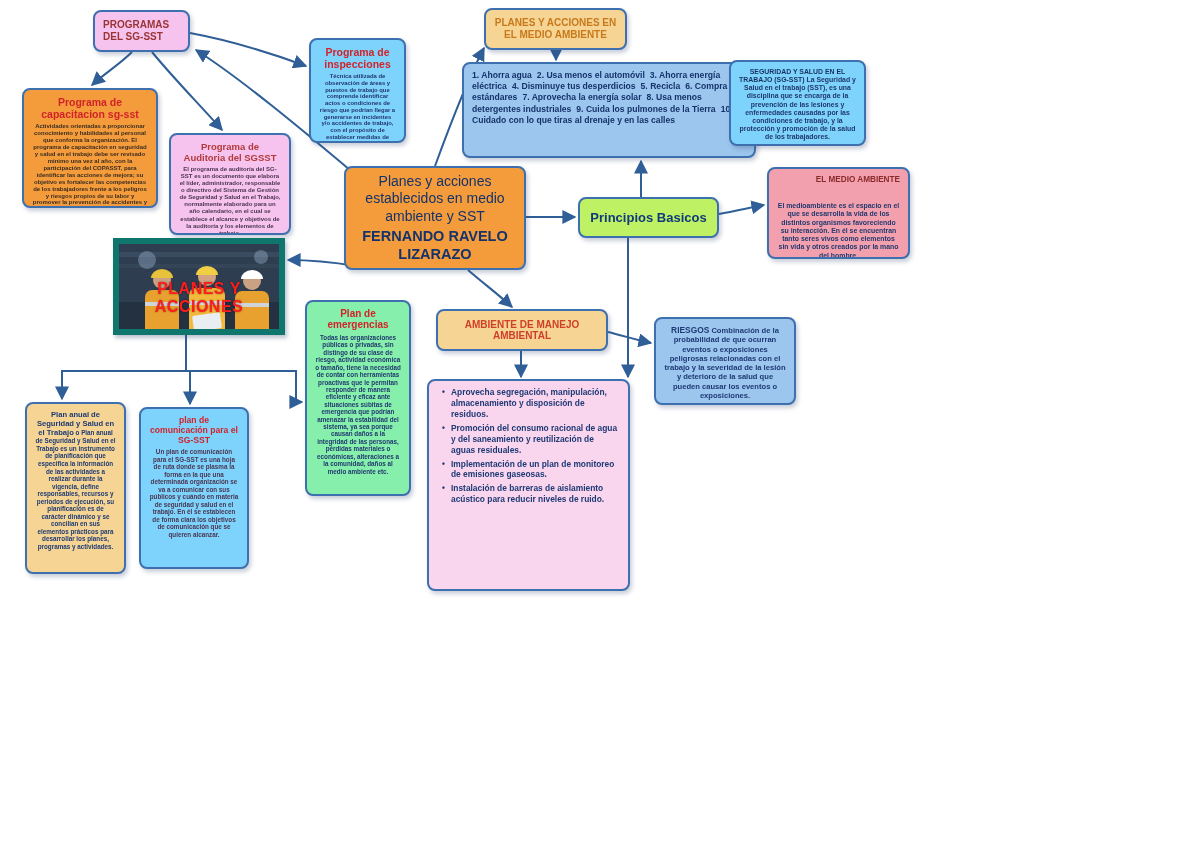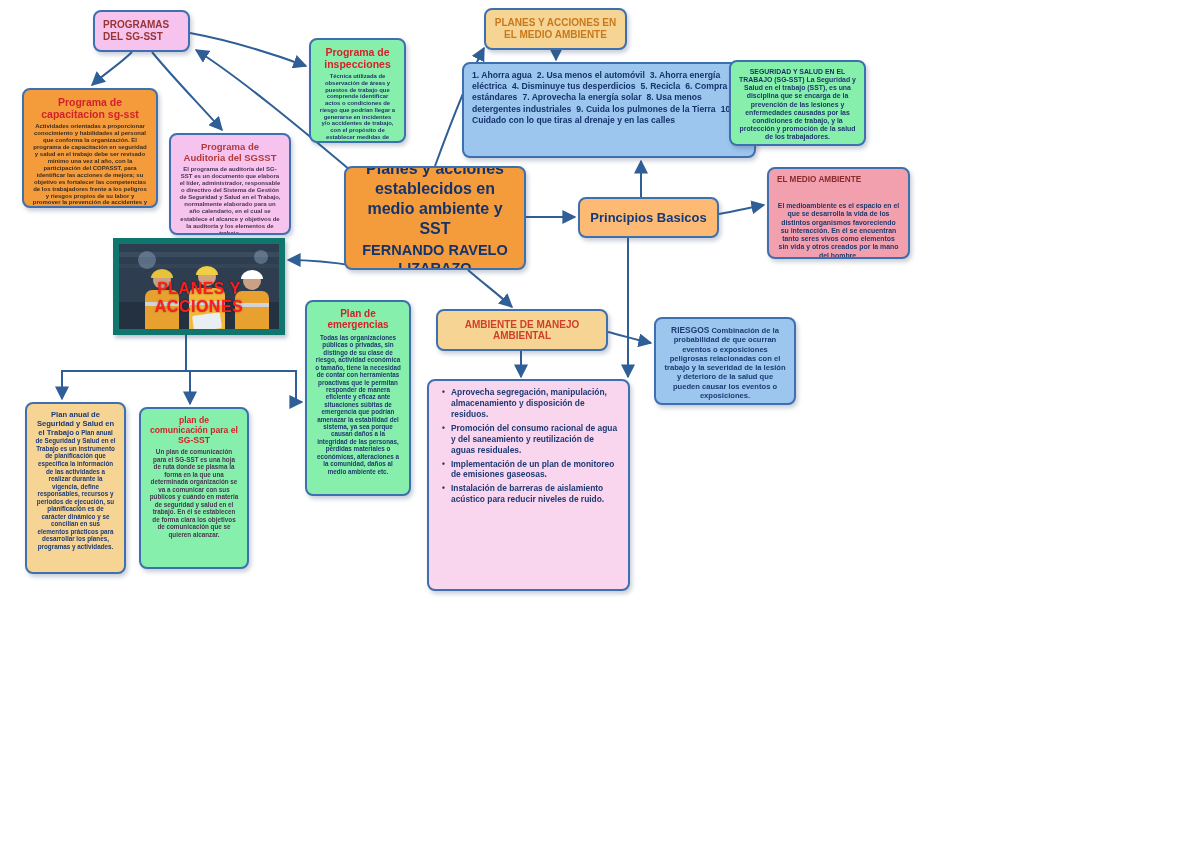--- a/index.html
+++ b/index.html
@@ -8,52 +8,52 @@
     font-family:"Liberation Sans", sans-serif; overflow:hidden;
   }
   svg.wires { position:absolute; left:0; top:0; width:1200px; height:848px; pointer-events:none; }
   .node {
     position:absolute; box-sizing:border-box;
     border:2px solid #3e6fae; border-radius:8px;
     padding:6px 8px; box-shadow:2px 3px 4px rgba(60,80,120,.28);
     overflow:hidden;
   }
   .box-pink       { background:#f6c3ee; }
-  .box-salmon     { background:#86efac; }
+  .box-salmon     { background:#7dd3fc; }
   .box-orange     { background:#f49b3b; }
   .box-tan        { background:#f6d494; }
   .box-blue       { background:#9cc6ee; }
   .box-blue-soft  { background:#86efac; }
-  .box-blue-strong{ background:#fdba74; }
+  .box-blue-strong{ background:#bef264; }
   .box-pink-light { background:#f9d5ee; }
   .box-rose       { background:#f2a0ae; }
   .title-maroon { color:#9a3434; font-weight:bold; }
   .title-red    { color:#d2232a; font-weight:bold; }
   .title-amber  { color:#c8791c; font-weight:bold; }
   .title-redorange { color:#cf3f2a; font-weight:bold; }
 
   .node p { margin:0; }
 
   .n-programas { font-size:10px; line-height:1.2; display:flex; align-items:center; justify-content:center; }
   .n-inspecciones .ttl { font-size:10.5px; text-align:center; margin-bottom:3px; }
   .n-inspecciones .bdy { font-size:5.9px; line-height:1.15; color:#22356e; text-align:center; font-weight:bold; }
   .n-planesma { font-size:10px; line-height:1.25; display:flex; align-items:center; justify-content:center; text-align:center; }
   .n-capacitacion .ttl { font-size:10.5px; text-align:center; margin-bottom:3px; }
   .n-capacitacion .bdy { font-size:6px; line-height:1.16; color:#3a2d20; text-align:center; font-weight:bold; }
   .n-auditoria .ttl { font-size:9.5px; text-align:center; margin-bottom:3px; color:#b23a3a; font-weight:bold; }
   .n-auditoria .bdy { font-size:6px; line-height:1.18; color:#4a3550; text-align:center; font-weight:bold; }
   .n-central { display:flex; flex-direction:column; align-items:center; justify-content:center; text-align:center; }
-  .n-central .ttl { font-size:16px; font-weight:bold; color:#15336b; line-height:1.25; }
+  .n-central .ttl { font-size:14px; font-weight:normal; color:#15336b; line-height:1.25; }
   .n-central .author { font-size:14.5px; font-weight:bold; color:#15336b; line-height:1.25; margin-top:2px; }
   .n-principios { display:flex; align-items:center; justify-content:center; font-size:13px; font-weight:bold; color:#123a7a; }
   .n-lista { font-size:8.6px; font-weight:bold; color:#15336b; line-height:1.3; }
   .n-lista span { margin-right:5px; }
   .n-seguridad { font-size:6.9px; font-weight:bold; color:#20386e; text-align:center; line-height:1.18; }
   .n-seguridad .seg-t { color:#17305f; }
-  .n-medio .ttl { font-size:8.2px; text-align:left; color:#8a2b2b; font-weight:bold; margin-bottom:18px; }
+  .n-medio .ttl { font-size:8.2px; text-align:right; color:#8a2b2b; font-weight:bold; margin-bottom:18px; }
   .n-medio .bdy { font-size:6.9px; font-weight:bold; color:#20386e; text-align:center; line-height:1.2; }
   .n-emergencias .ttl { font-size:10px; text-align:center; margin-bottom:4px; }
   .n-emergencias .bdy { font-size:6.3px; font-weight:bold; color:#20386e; text-align:center; line-height:1.18; }
   .n-medidas { display:flex; align-items:center; justify-content:center; font-size:10px; text-align:center; }
   .n-riesgos { font-size:7.6px; font-weight:bold; color:#1d3a74; text-align:center; line-height:1.22; }
   .n-riesgos .rsg-t { font-size:8.4px; }
   .n-plananual { font-size:6.3px; font-weight:bold; color:#1d3a74; text-align:center; line-height:1.2; }
   .n-plananual .ttl { font-size:7.6px; }
   .n-comunicacion .ttl { font-size:8.6px; text-align:center; margin-bottom:3px; }
   .n-comunicacion .bdy { font-size:6.3px; font-weight:bold; color:#4a3550; text-align:center; line-height:1.2; }

